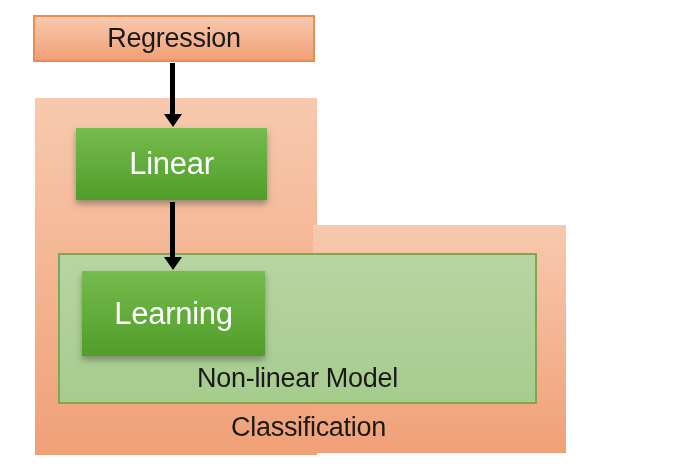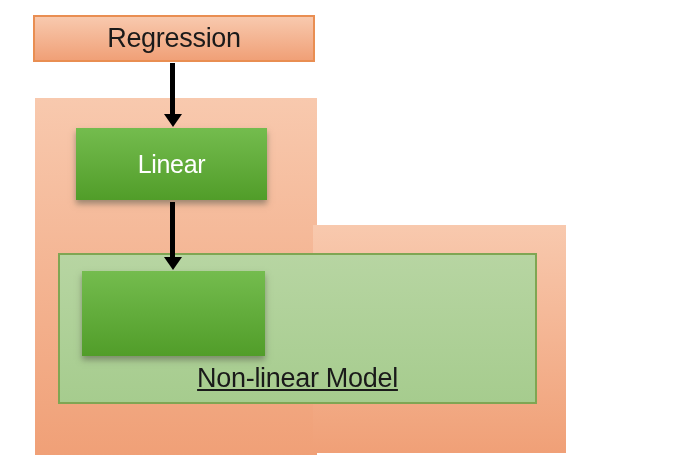--- a/index.html
+++ b/index.html
@@ -59,37 +59,37 @@
     color: var(--label-text, #1a1a1a);
     font-size: 27px;
   }
   .green-box {
     z-index: 4;
     background: linear-gradient(180deg,
       var(--green-box-fill-top, #74bc4e),
       var(--green-box-fill-bottom, #519d29));
     box-shadow: 0 4px 6px rgba(85, 90, 75, 0.55);
     color: var(--box-text, #ffffff);
-    font-size: 25px;
+    font-size: 31px;
     line-height: 36px;
   }
   #linear-box { left: 76px; top: 128px; width: 191px; height: 72px; }
   #deep-box   { left: 82px; top: 271px; width: 183px; height: 85px; }
 
   
   .region-label {
     position: absolute;
     z-index: 3;
     text-align: center;
     color: var(--label-text, #1a1a1a);
     font-size: 27px;
     letter-spacing: -0.3px;
     white-space: nowrap;
   }
-  #nonlinear-label      { left: 58px; top: 363px; width: 479px; text-decoration: underline; }
+  #nonlinear-label      { left: 58px; top: 363px; width: 479px; }
   #classification-label { left: 35px; top: 412px; width: 531px; text-indent: 16px; }
 
   
   .arrow-stem {
     position: absolute;
     z-index: 6;
     width: 5px;
     background: var(--arrow, #000000);
   }
   .arrow-head {
@@ -109,31 +109,33 @@
 <body>
 
 <div id="canvas">
 
   <div id="orange-left" class="orange-region"></div>
   <div id="orange-right" class="orange-region"></div>
 
   <div id="green-region"></div>
 
   <div id="nonlinear-label" class="region-label">Non-linear Model</div>
+  <div id="classification-label" class="region-label">Classification</div>
 
   <div id="regression-box" class="node">
     <span>Regression</span>
   </div>
 
   <div id="arrow1-stem" class="arrow-stem"></div>
   <div id="arrow1-head" class="arrow-head"></div>
 
   <div id="linear-box" class="node green-box">
     <span>Linear</span>
   </div>
 
   <div id="arrow2-stem" class="arrow-stem"></div>
   <div id="arrow2-head" class="arrow-head"></div>
 
   <div id="deep-box" class="node green-box">
+    <span>Learning</span>
   </div>
 
 </div>
 
 </body></html>

